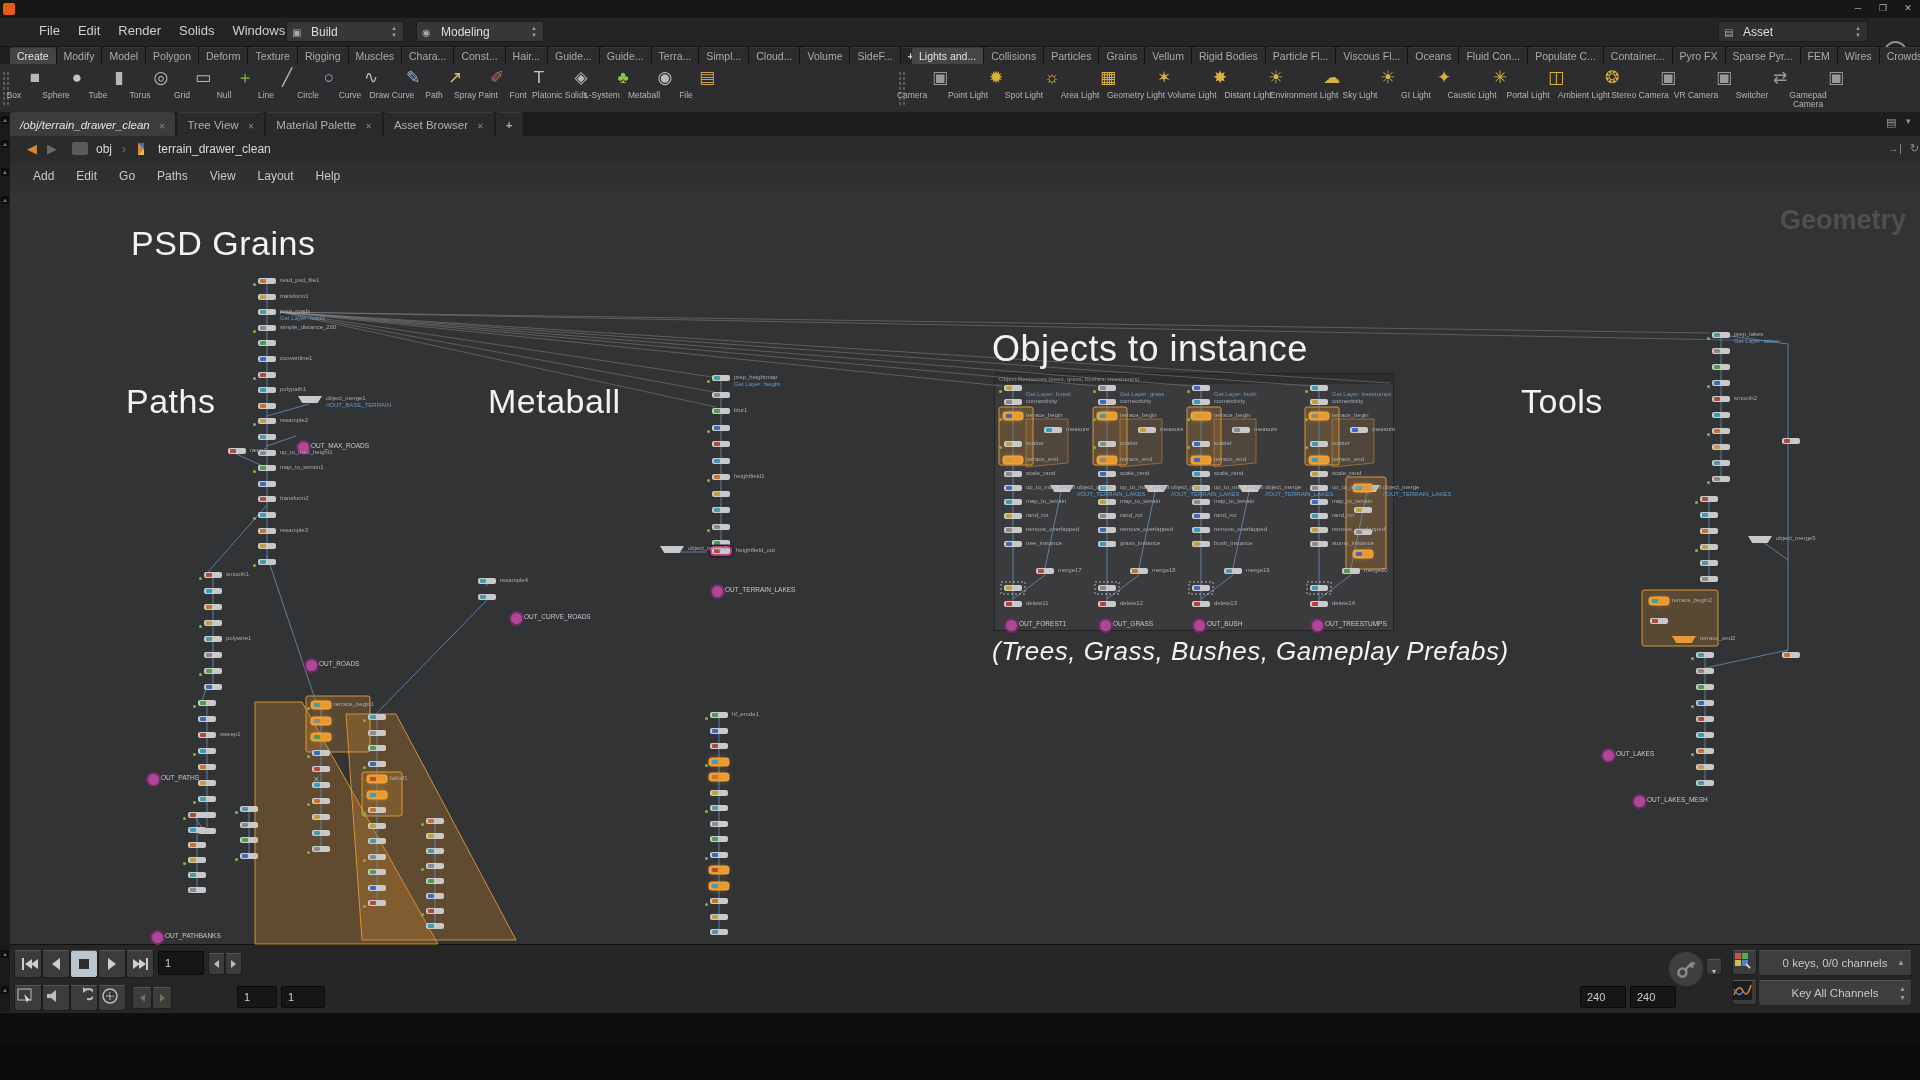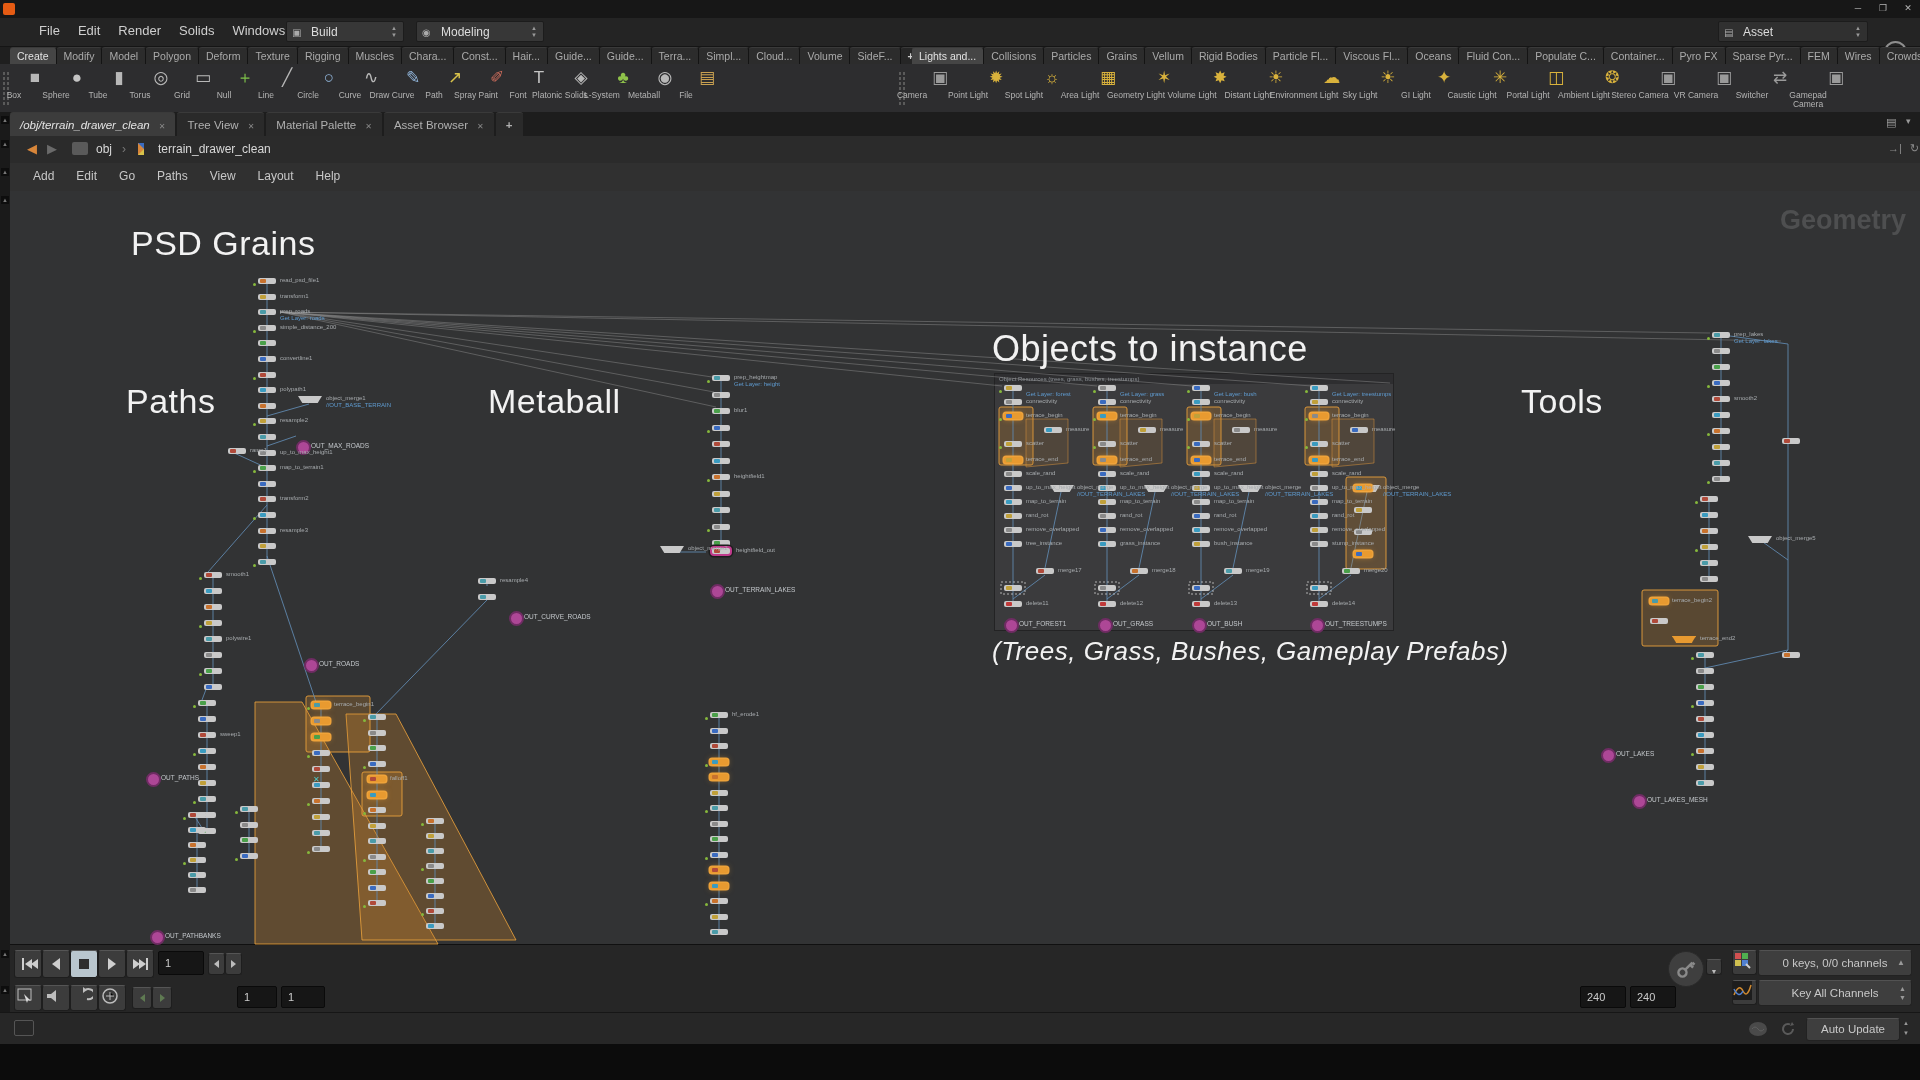--- a/index.html
+++ b/index.html
@@ -294,33 +294,20 @@
       <div class="pbtn" style="left: 1732px; top: 35px; width: 23px; height: 23px;">
         <svg width="19" height="19">
           <rect x="0" y="0" width="19" height="19" fill="#1d1d1d"></rect>
           <path d="M1,14 q5,-12 9,-4 q4,8 8,-6" stroke="#d08a30" fill="none" stroke-width="1.5"></path>
           <path d="M1,8 q5,10 9,2" stroke="#5080d0" fill="none" stroke-width="1.5"></path>
         </svg>
       </div>
       <div class="rbtn" style="left: 1758px; top: 35px; width: 152px; height: 24px; line-height: 24px;">Key All Channels<span style="position: absolute; right: 5px; top: 3px; color: rgb(153, 153, 153); font-size: 7px; line-height: 9px;">▲<br>▼</span></div>
     </div>
 
-  <div id="statusbar" class="abs">
-    <span style="position:absolute;left:14px;top:7px;width:18px;height:14px;border:1.5px solid #555;border-radius:2px;"></span>
-    <svg width="26" height="20" style="left:1746px;top:6px;">
-      <ellipse cx="12" cy="10" rx="9" ry="7" fill="#4a4a4a"></ellipse>
-        <path d="M6,10 q3,-4 6,0 q3,4 6,0" stroke="#5f5f5f" fill="none"></path>
-    </svg>
-    <svg width="20" height="20" style="left:1778px;top:6px;">
-      <path d="M15,10 a5,5 0 1 1 -3,-4.6" stroke="#5a5a5a" stroke-width="2" fill="none"></path>
-        <path d="M14,3 l2,3 l-4,1 z" fill="#5a5a5a"></path>
-    </svg>
-    <div class="rbtn" style="left:1806px;top:5px;width:92px;height:21px;line-height:21px;">Auto Update</div>
-    <div class="spin" style="left:1900px;top:5px;position:absolute;height:21px;line-height:10px;">▲<br>▼</div>
-  </div>
   <div id="bottomstrip" class="abs"></div>
   <div id="leftstrip" class="abs">
       <div class="larrow" style="top: 4px;">▲</div>
       <div class="larrow" style="top: 28px;">▲</div>
       <div class="larrow" style="top: 56px;">▲</div>
       <div class="larrow" style="top: 84px;">▲</div>
       <div class="larrow" style="top: 838px;">▲</div>
       <div class="larrow" style="top: 874px;">▲</div>
     </div>
 <div class="abs" id="objpanel" style="left: 994px; top: 373px; width: 398px; height: 256px;">

